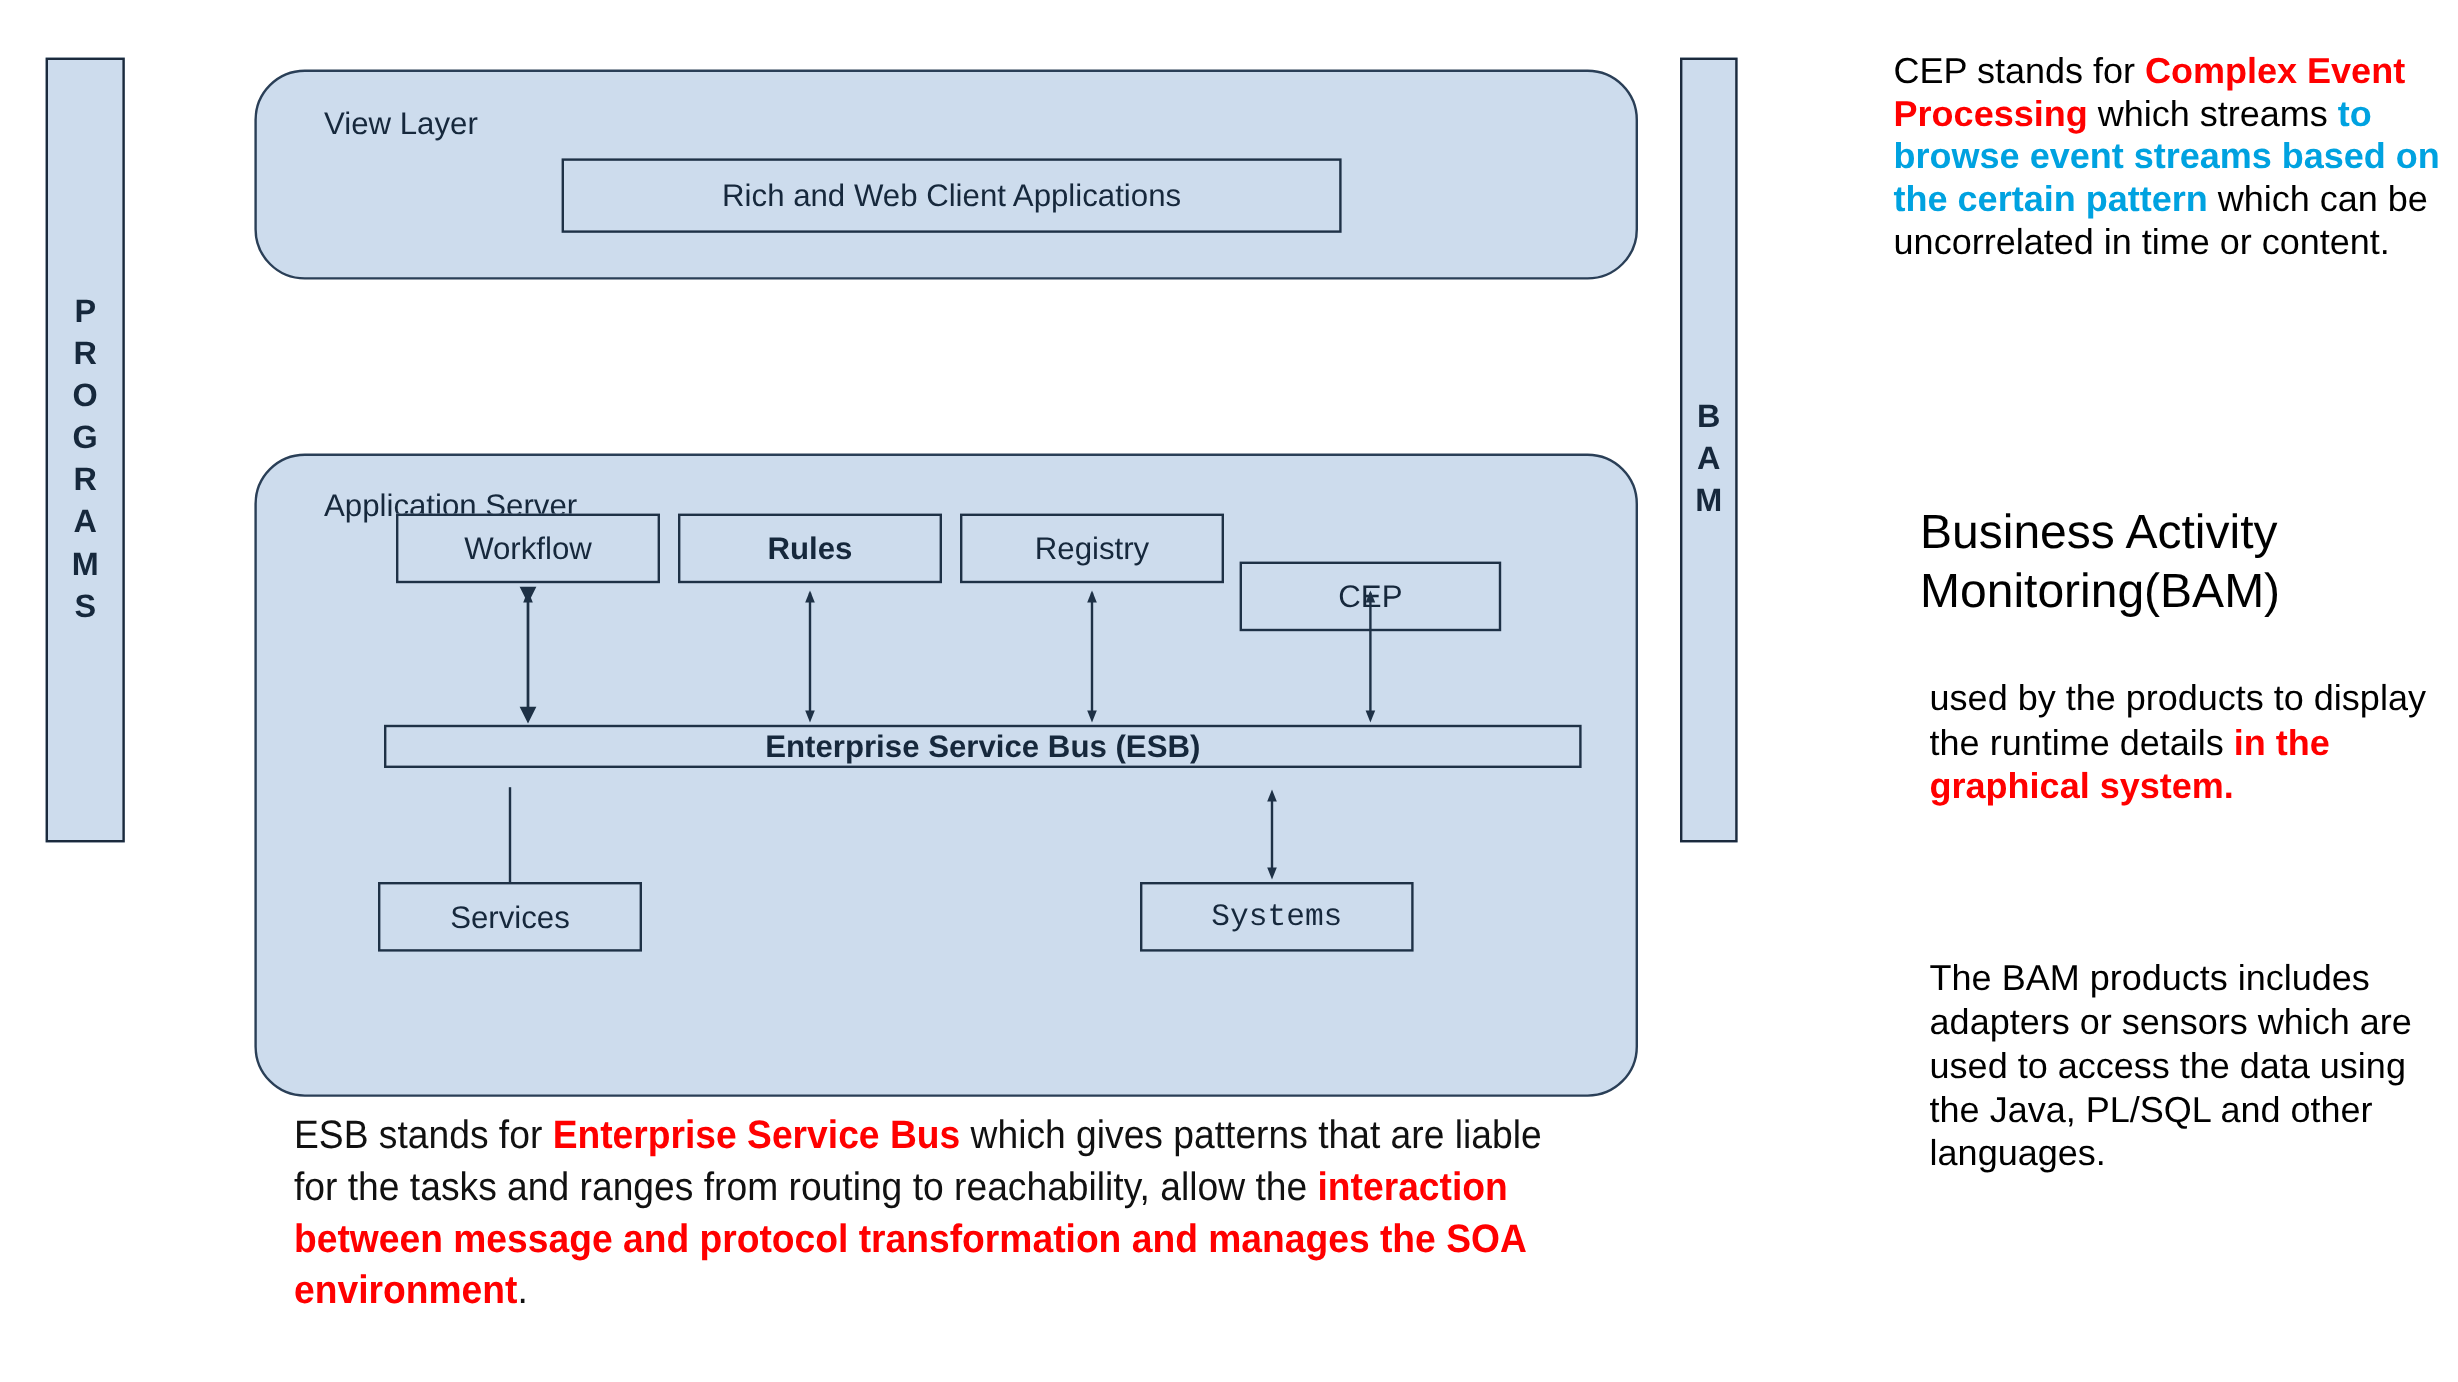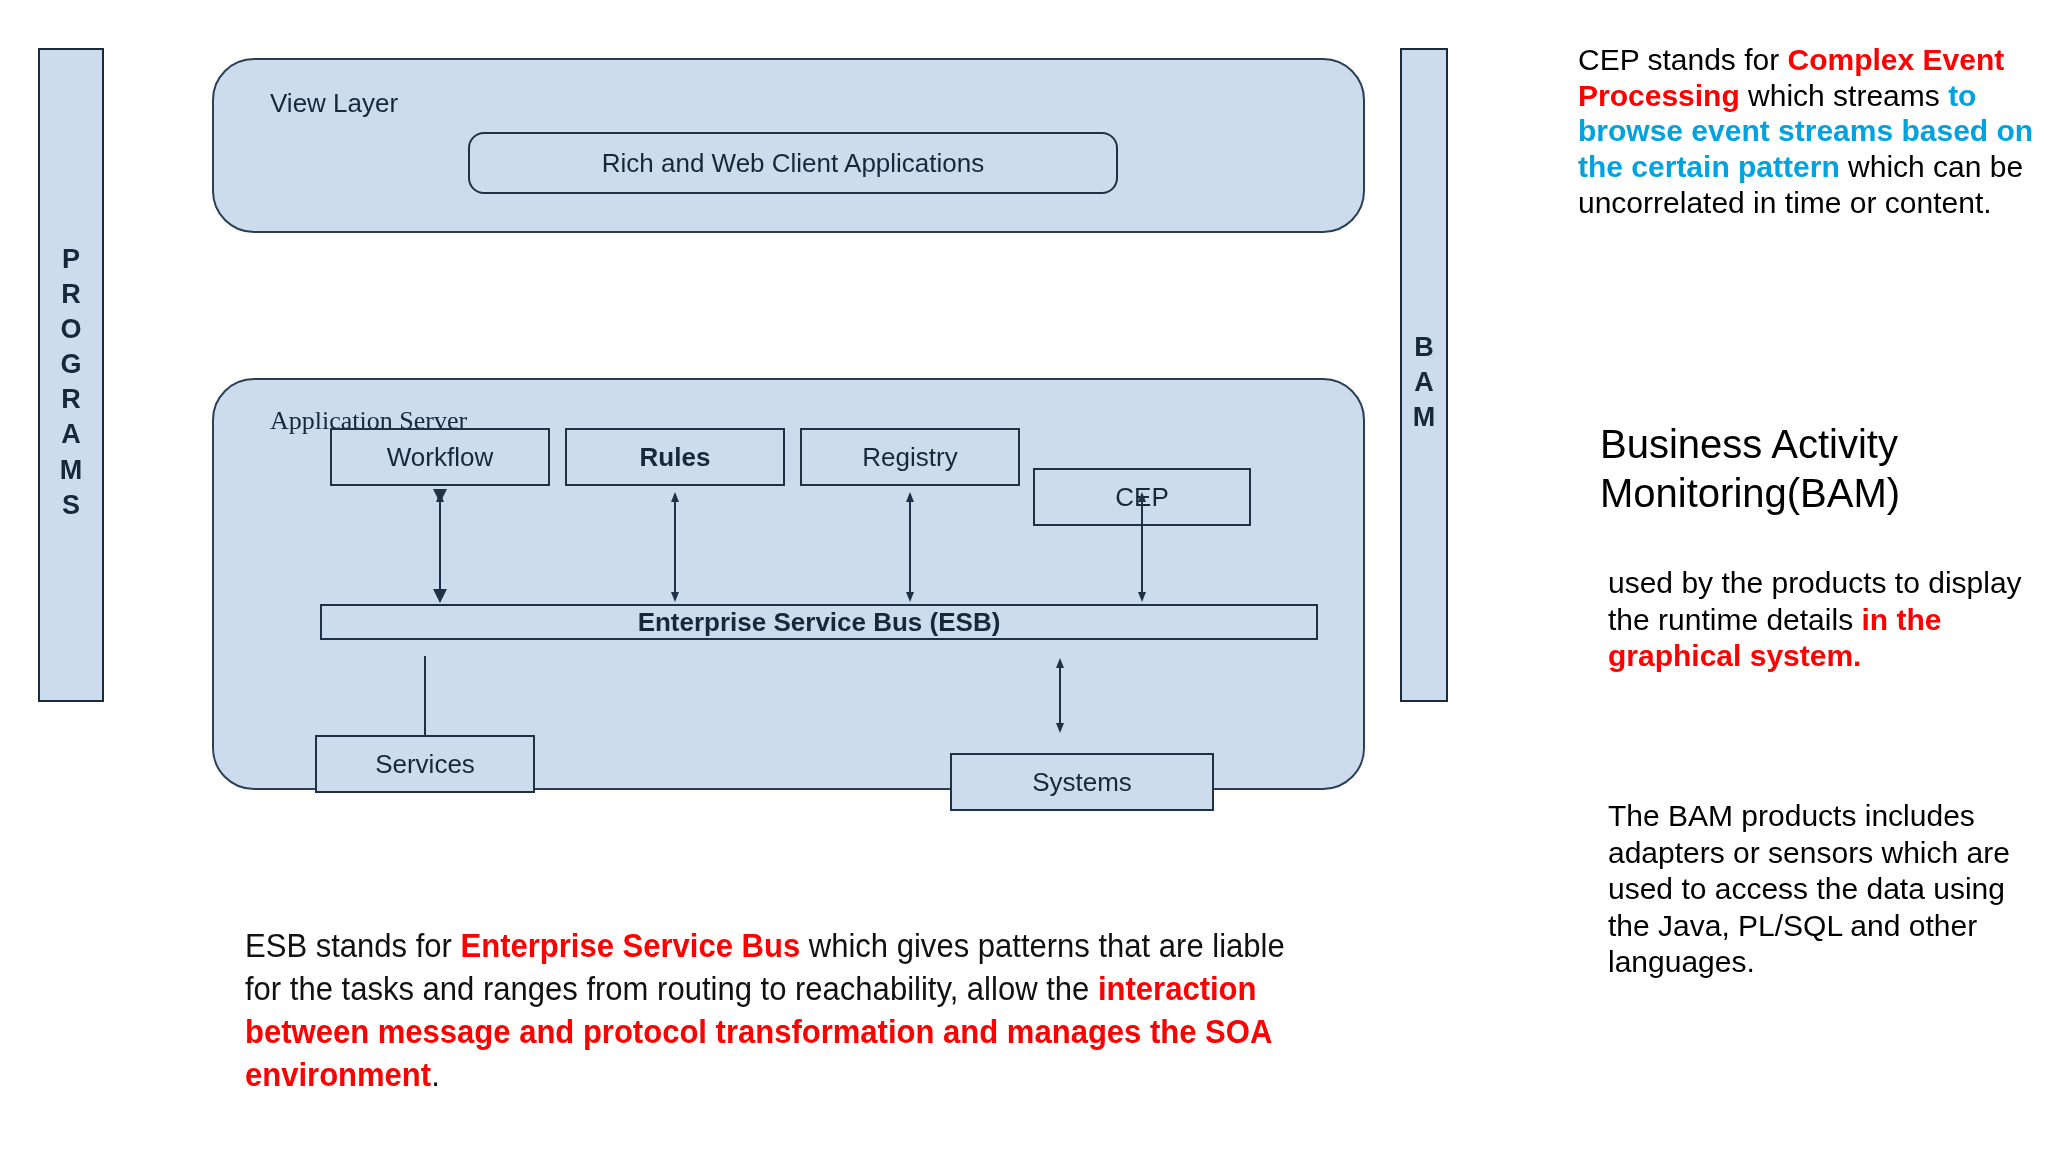--- a/index.html
+++ b/index.html
@@ -17,43 +17,43 @@
         letter-spacing:0px;}
   #programs-bar{left:38px;top:48px;width:66px;height:654px;}
   #programs-bar .vletters{margin-top:192px;}
   #bam-bar{left:1400px;top:48px;width:48px;height:654px;}
   #bam-bar .vletters{margin-top:280px;}
 
   
   .layer{position:absolute;background:#cddced;border:2px solid #2a3f57;
          border-radius:42px;box-sizing:border-box;}
   #view-layer{left:212px;top:58px;width:1153px;height:175px;}
-  #app-layer{left:212px;top:378px;width:1153px;height:412px;font-family:Liberation Serif, serif;}
+  #app-layer{left:212px;top:378px;width:1153px;height:536px;}
 
   .layer-title{position:absolute;font-size:26px;color:#16283c;
                white-space:nowrap;}
   #view-layer-title{left:56px;top:28px;}
   #app-layer-title{left:56px;top:26px;}
 
   
   .node{position:absolute;background:#cddced;border:2px solid #1e3146;
         box-sizing:border-box;display:flex;align-items:center;
         justify-content:center;font-size:26px;color:#16283c;
         white-space:nowrap;}
 
-  #rich-web-box{left:468px;top:132px;width:650px;height:62px;border-radius:16px;}
+  #rich-web-box{left:468px;top:132px;width:650px;height:62px;}
 
   #workflow-box{left:330px;top:428px;width:220px;height:58px;}
   #rules-box   {left:565px;top:428px;width:220px;height:58px;font-weight:bold;}
   #registry-box{left:800px;top:428px;width:220px;height:58px;}
   #cep-box     {left:1033px;top:428px;width:218px;height:58px;margin-top:40px;}
 
   #esb-bar{left:320px;top:604px;width:998px;height:36px;font-weight:bold;}
   #services-box{left:315px;top:735px;width:220px;height:58px;}
-  #systems-box {left:950px;top:753px;width:264px;height:58px;}
+  #systems-box {left:950px;top:735px;width:228px;height:58px;font-family:Liberation Mono, monospace;}
 
   
   .conn{position:absolute;}
 
   
   .textcol{position:absolute;left:1578px;top:42px;width:470px;}
   .para{font-size:30px;line-height:1.19;color:#000000;margin:0;}
   .p-cep{width:470px;}
   .red{color:#ff0000;font-weight:bold;}
   .cyan{color:#00a2e0;font-weight:bold;}

